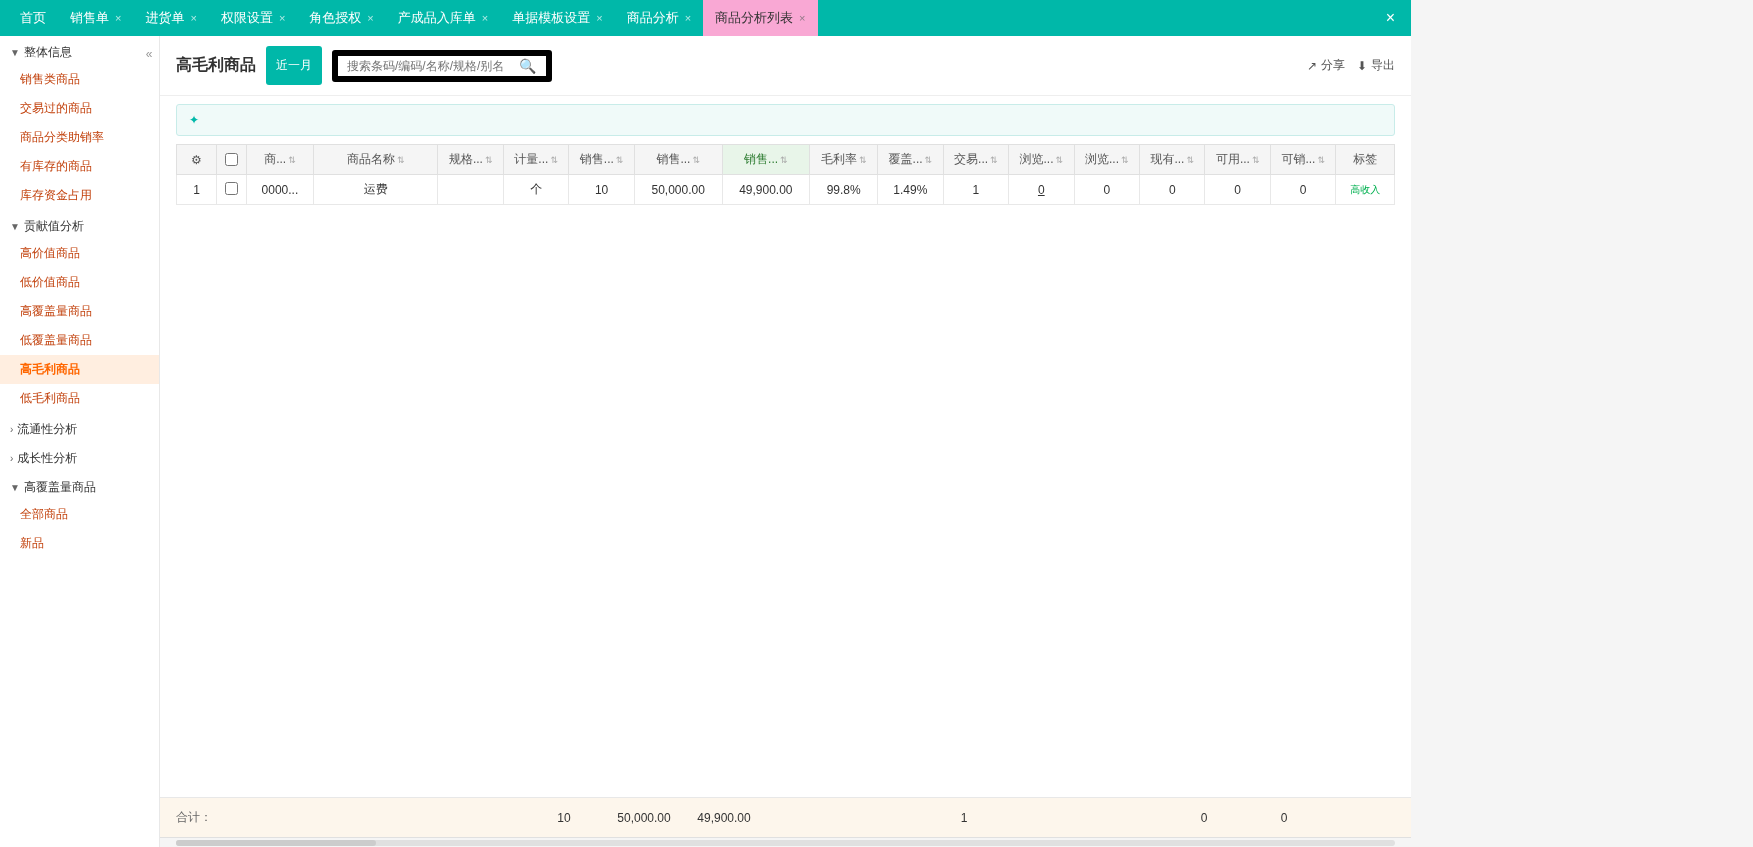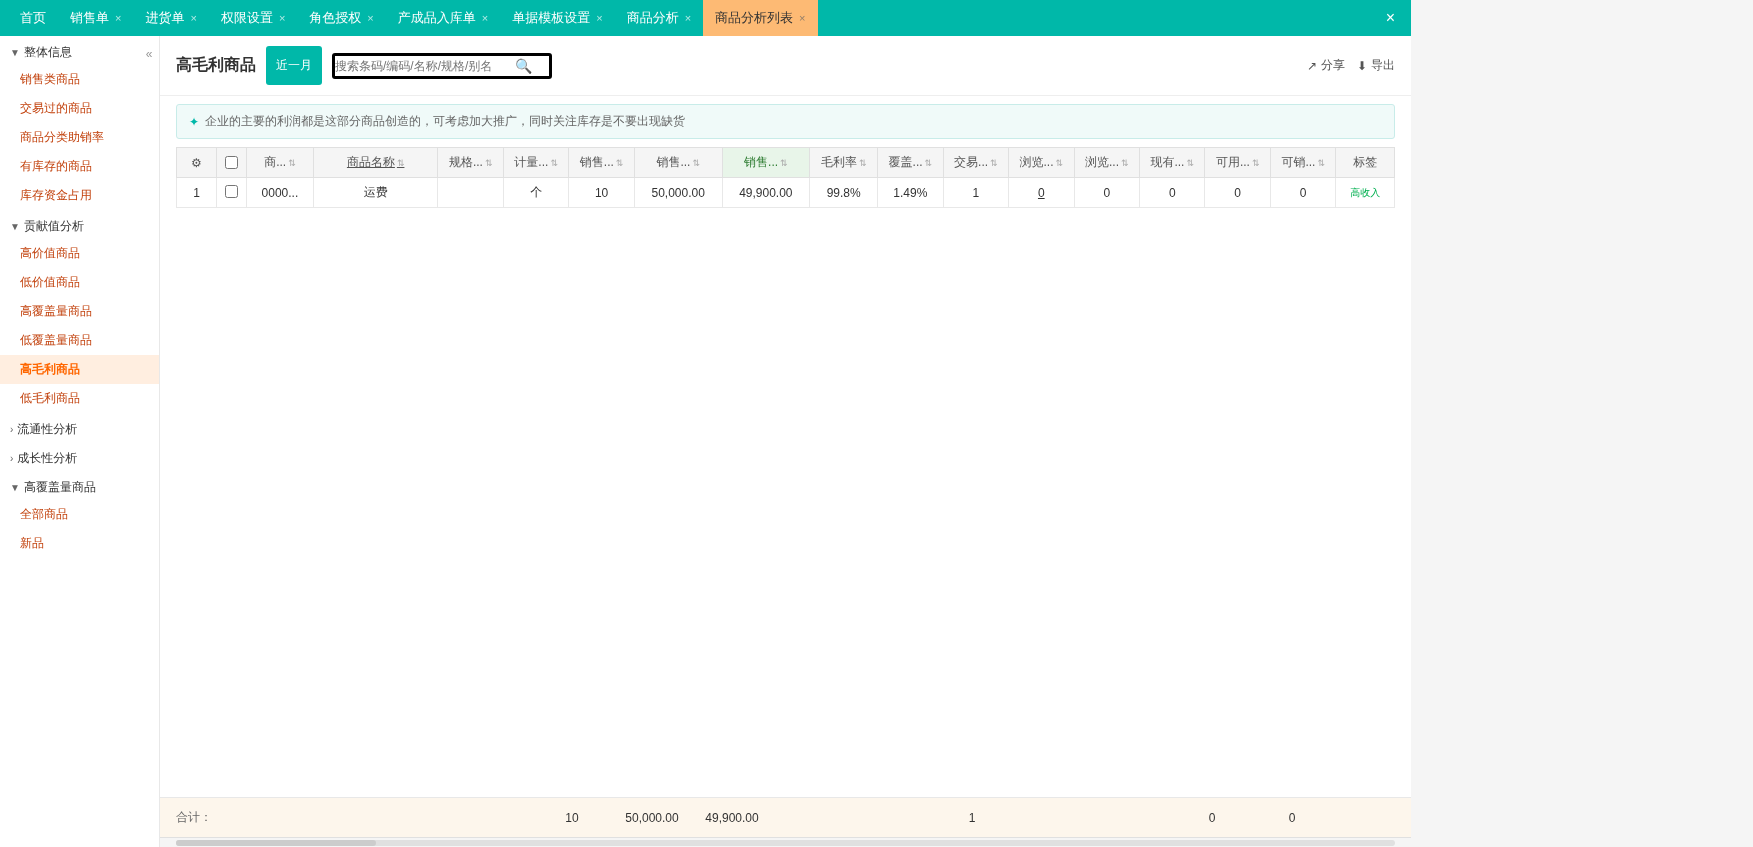--- a/index.html
+++ b/index.html
@@ -19,21 +19,21 @@
       padding: 0 12px;
       height: 36px;
       display: flex;
       align-items: center;
       cursor: pointer;
       font-size: 13px;
       white-space: nowrap;
       color: white;
       position: relative;
     }
-    .nav-tab.active { background: #fdba74; color: #333; align-items: center; }
+    .nav-tab.active { background: #f9a8d4; color: #333; align-items: center; }
     .nav-tab .close-btn {
       margin-left: 6px;
       font-size: 11px;
       opacity: 0.7;
       cursor: pointer;
     }
     .nav-tab.active .close-btn { color: #666; }
     .window-close {
       margin-left: auto;
       color: white;
@@ -124,23 +124,23 @@
       color: white;
       border: none;
       border-radius: 3px;
       padding: 11px 10px;
       font-size: 12px;
       cursor: pointer;
     }
     .search-input-wrapper {
       display: flex;
       align-items: center;
-      border: 3px solid #000000;
+      border: 6px solid #000000;
       border-radius: 3px;
-      padding: 2px 0;
+      padding: 2px 9px;
       width: 220px;
     }
     .search-input-wrapper input {
       border: none;
       outline: none;
       font-size: 12px;
       color: #999;
       width: 180px;
     }
     .search-icon-btn {
@@ -228,21 +228,21 @@
       height: 40px;
       background: #fdf6ec;
       border-top: 1px solid #e8e8e8;
       display: flex;
       align-items: center;
       padding: 0 16px;
       font-size: 12px;
       color: #333;
       flex-shrink: 0;
     }
-    .footer-total-label { margin-right: 20px; color: #666; }
+    .footer-total-label { margin-right: 12px; color: #666; }
     .footer-cells {
       display: flex;
       flex: 1;
     }
     .footer-cell {
       padding: 0 8px;
       min-width: 80px;
       text-align: center;
     }
 
@@ -403,42 +403,41 @@
           </div>
           <div class="action-btn">
             <span>⬇</span>
             <span>导出</span>
           </div>
         </div>
       </div>
 
       <div class="info-bar">
         <span class="info-icon">✦</span>
-        <span>企业的主要的利润都是这部分商品创造的，可考虑加大推广，同时关注库存是不要出现缺货</span>
       </div>
 
       <div class="table-container">
         <table>
           <thead>
             <tr>
               <th style="width:40px;">
                 <div class="th-inner">⚙</div>
               </th>
               <th class="checkbox-cell">
                 <div class="th-inner">
                     <input type="checkbox" style="">
                   </div>
               </th>
               <th>
                 <div class="th-inner">
                   <span>商...</span>
                   <span class="sort-arrows">⇅</span>
                 </div>
               </th>
-              <th style="min-width:100px;text-decoration:underline;">
+              <th style="min-width:100px;">
                 <div class="th-inner">
                   <span>商品名称</span>
                   <span class="sort-arrows">⇅</span>
                 </div>
               </th>
               <th>
                 <div class="th-inner">
                   <span>规格...</span>
                   <span class="sort-arrows">⇅</span>
                 </div>

